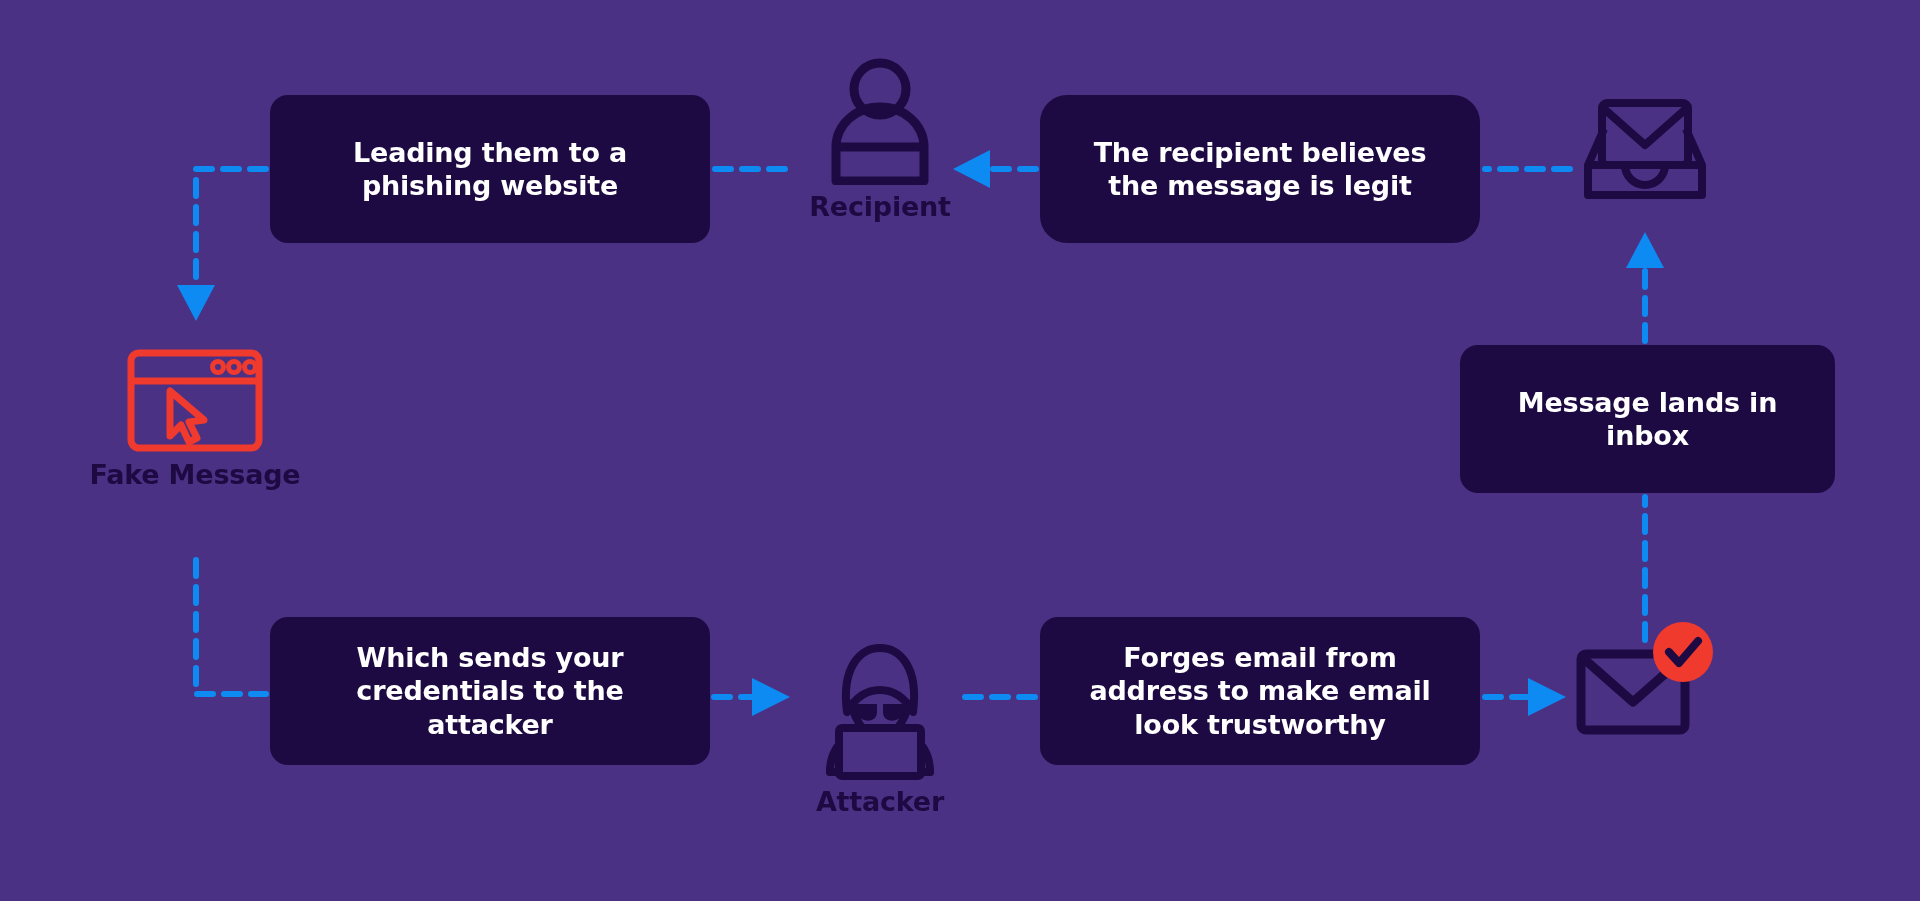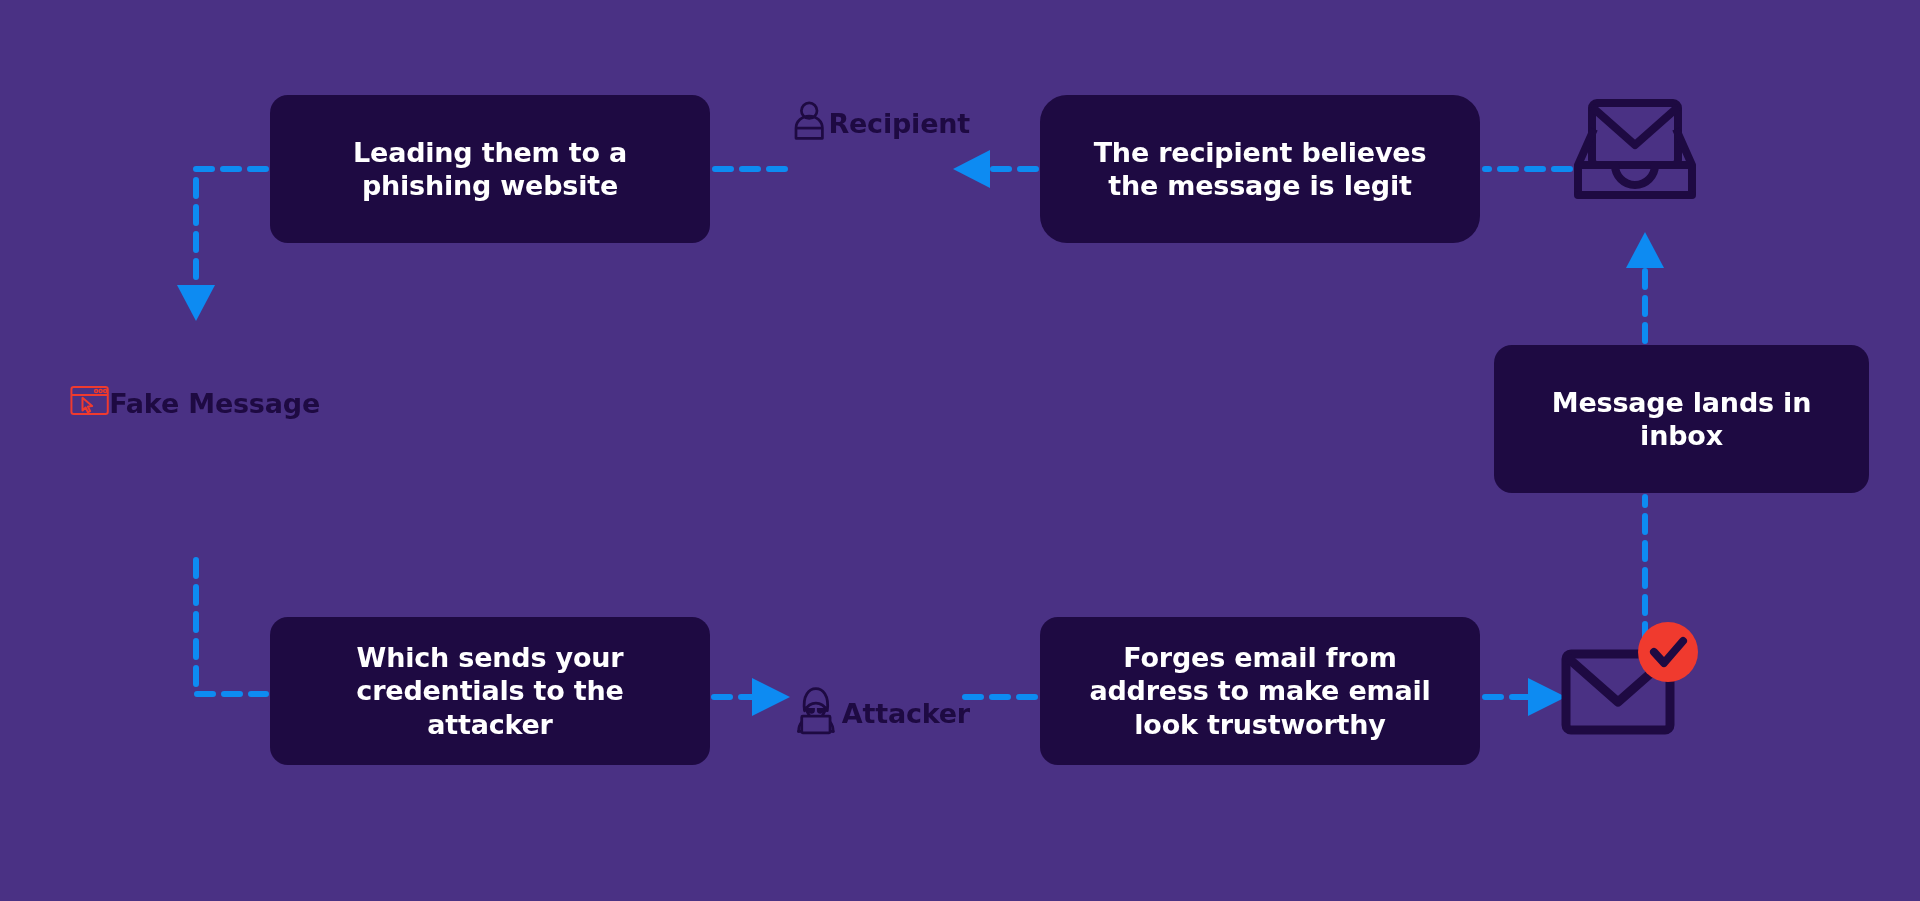--- a/index.html
+++ b/index.html
@@ -51,38 +51,39 @@
     line-height: 1.24;
     text-align: center;
     letter-spacing: -0.2px;
     white-space: pre-line;
   }
   
   .icon-node {
     position: absolute;
     z-index: 3;
     display: flex;
+    flex-direction: column;
     align-items: center;
   }
   .icon-node .icon-label {
     margin-top: 6px;
     color: #1e0a42;
     font-weight: 700;
     font-size: 27px;
     letter-spacing: -0.2px;
     text-align: center;
     white-space: nowrap;
   }
   .icon-art {
     display: block;
   }
   
   #box-leading      { left: 270px;  top: 95px;  width: 440px; height: 148px; }
   #box-believes     { left: 1040px; top: 95px;  width: 440px; height: 148px; border-radius: 27px; }
-  #box-inbox        { left: 1460px; top: 345px; width: 375px; height: 148px; margin-left: 34px; }
+  #box-inbox        { left: 1460px; top: 345px; width: 375px; height: 148px; }
   #box-credentials  { left: 270px;  top: 617px; width: 440px; height: 148px; }
   #box-forges       { left: 1040px; top: 617px; width: 440px; height: 148px; }
 
   #icon-recipient { left: 790px;  top: 55px;  width: 180px; }
   #icon-attacker  { left: 790px;  top: 640px; width: 180px; }
   #icon-website   { left: 70px;   top: 348px; width: 250px; }
   #icon-inboxtray { left: 1570px; top: 95px;  width: 150px; }
   #icon-mailcheck { left: 1560px; top: 620px; width: 180px; }
 </style>
 </head>

